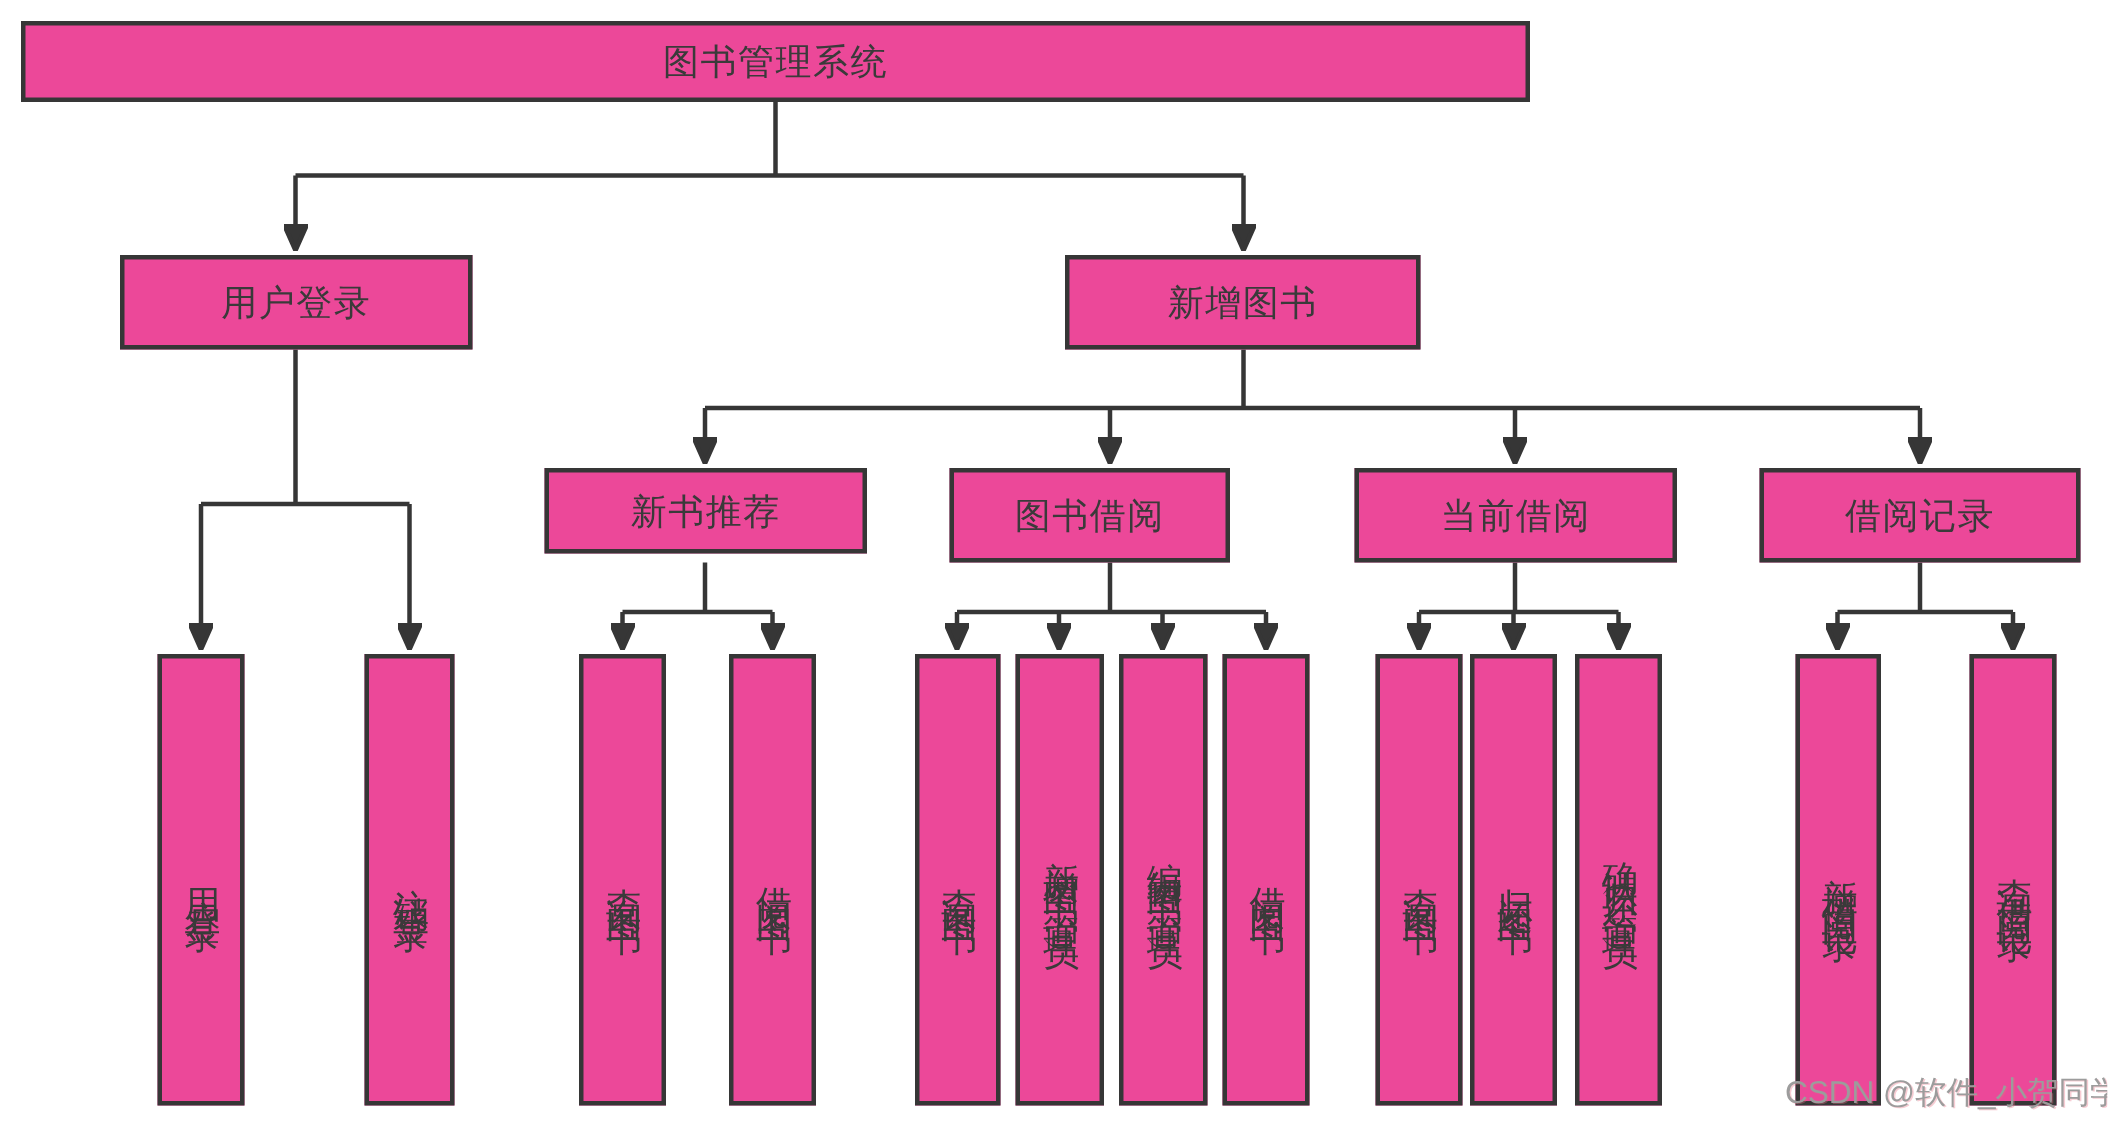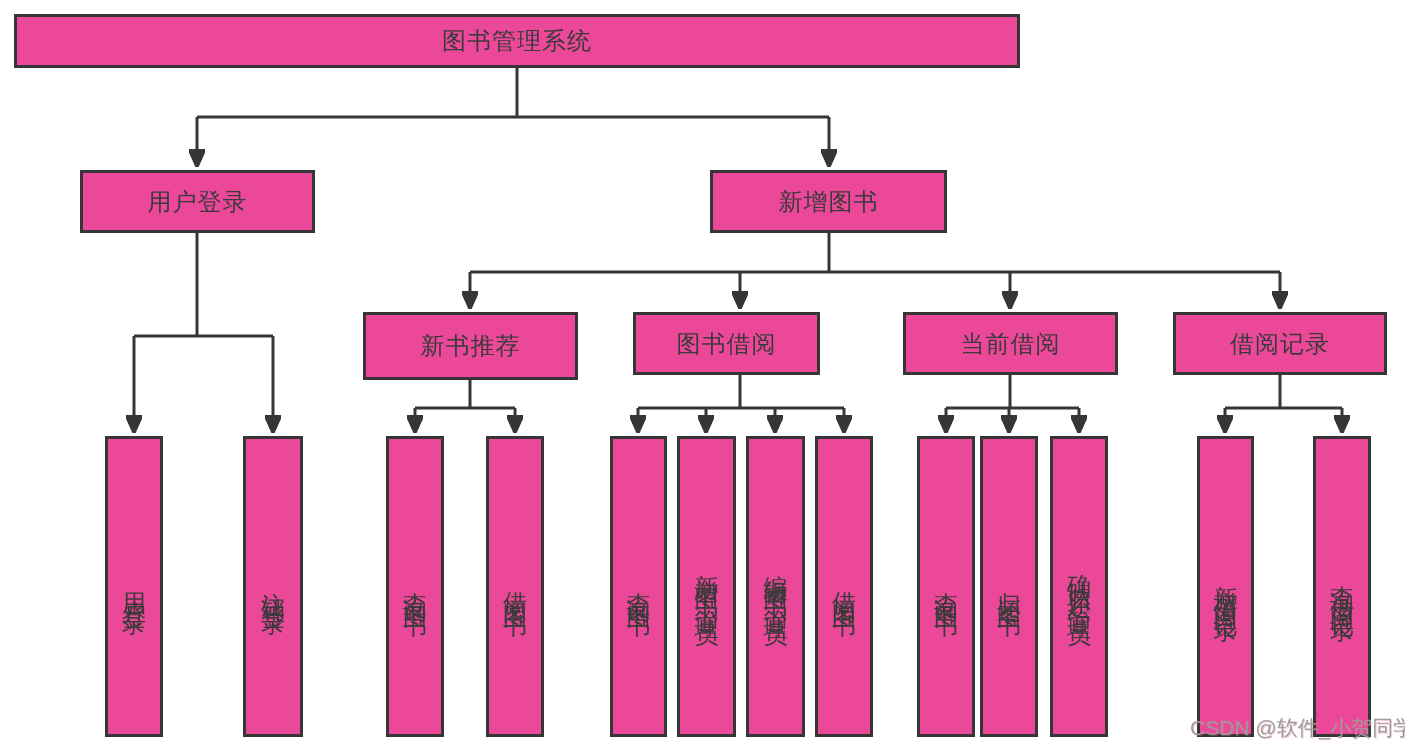--- a/index.html
+++ b/index.html
@@ -114,21 +114,21 @@
     <span>图书管理系统</span>
   </div>
 
   <div class="node h" style="left:80px;top:170px;width:235px;height:63px">
     <span>用户登录</span>
   </div>
   <div class="node h" style="left:710px;top:170px;width:237px;height:63px">
     <span>新增图书</span>
   </div>
 
-  <div class="node h" style="left:363px;top:312px;width:215px;height:68px">
+  <div class="node h" style="left:363px;top:312px;width:215px;height:57px">
     <span>新书推荐</span>
   </div>
   <div class="node h" style="left:633px;top:312px;width:187px;height:63px">
     <span>图书借阅</span>
   </div>
   <div class="node h" style="left:1173px;top:312px;width:214px;height:63px">
     <span>借阅记录</span>
   </div>
   <div class="node h" style="left:903px;top:312px;width:215px;height:63px">
     <span>当前借阅</span>

